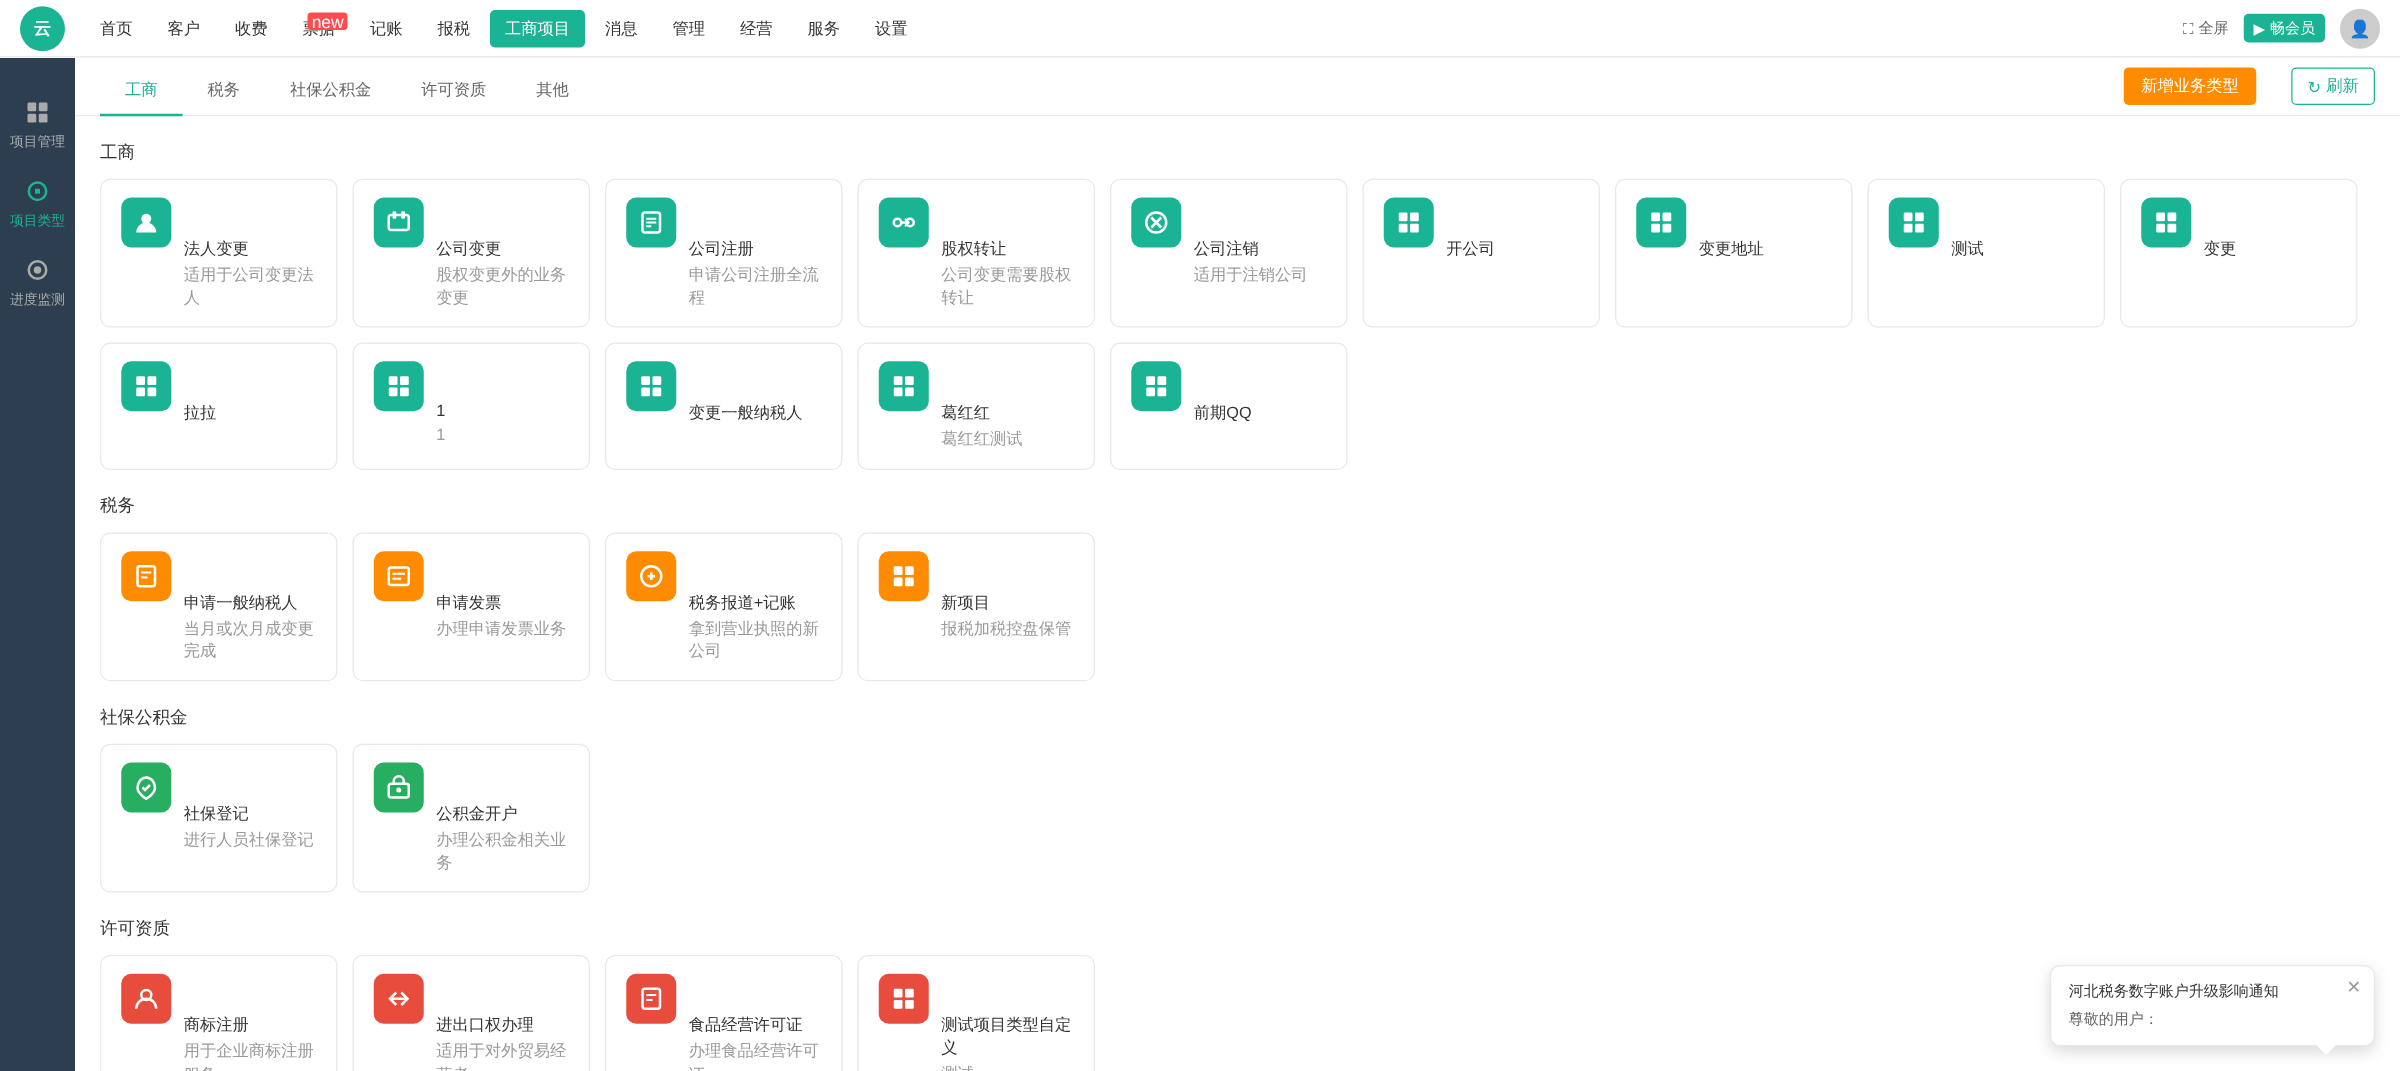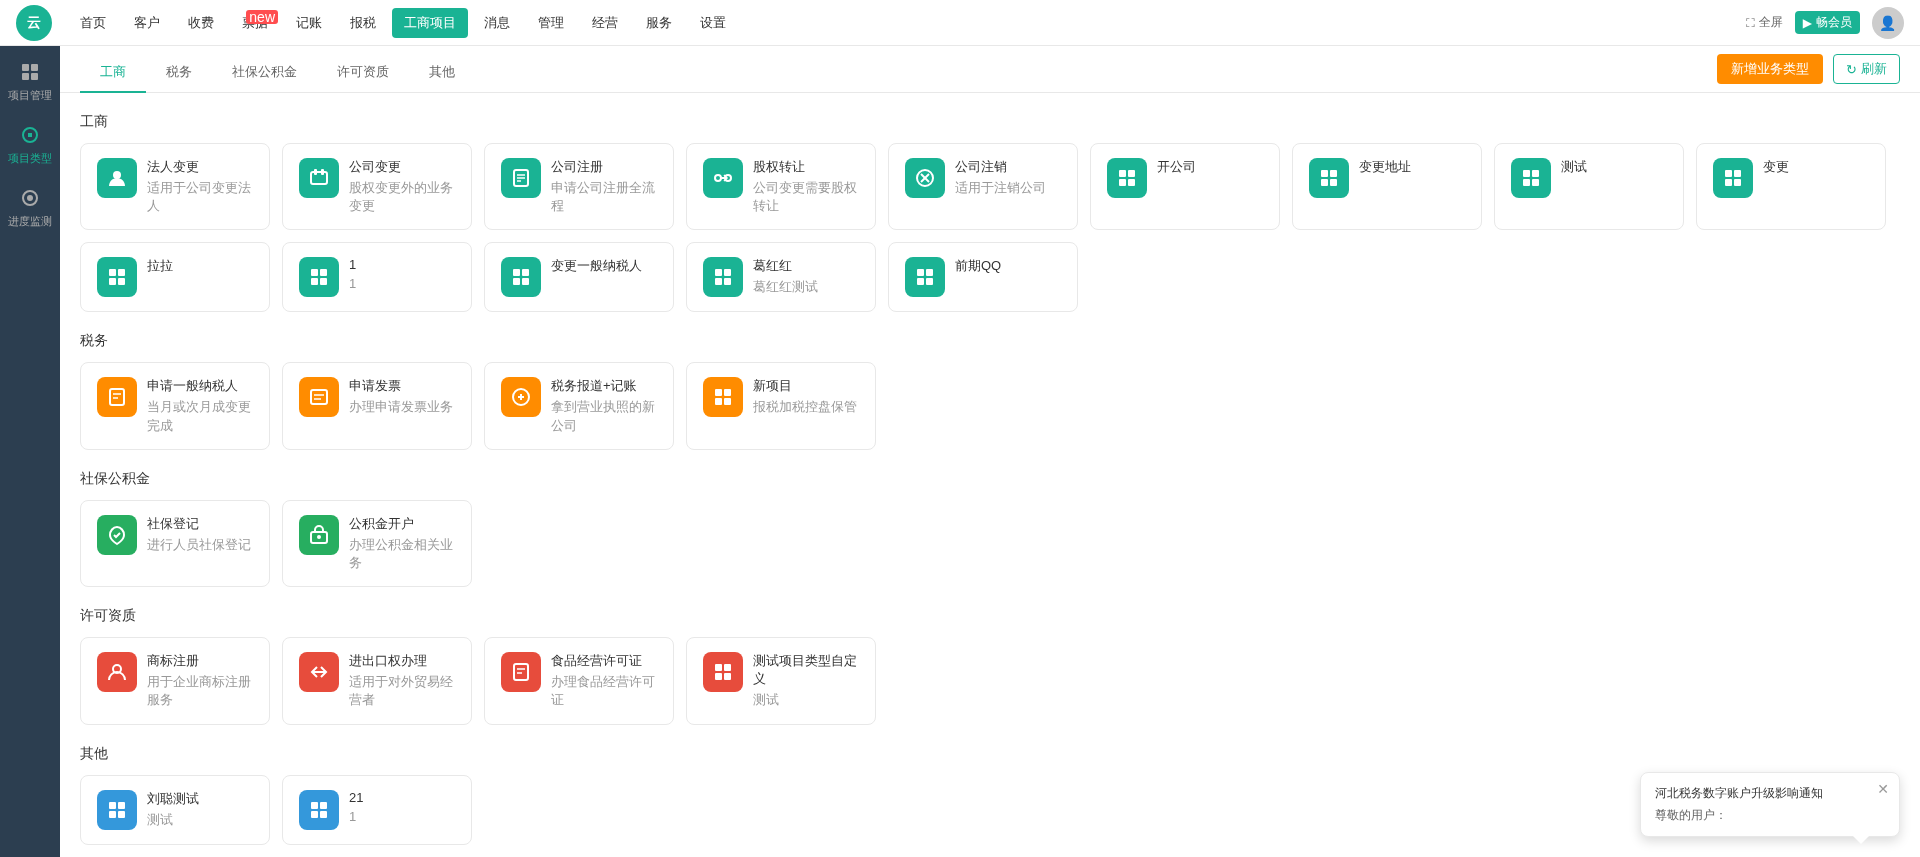--- a/index.html
+++ b/index.html
@@ -70,21 +70,21 @@
       font-size: 14px; color: #666;
     }
 
     
     .sidebar {
       position: fixed;
       left: 0; top: 46px; bottom: 0;
       width: 60px;
       background: #2c3e50;
       display: flex; flex-direction: column; align-items: flex-end;
-      padding-top: 4px;
+      padding-top: 22px;
       z-index: 99;
     }
     .sidebar-item {
       width: 100%;
       display: flex; flex-direction: column; align-items: center;
       padding: 10px 4px;
       cursor: pointer;
       color: #aaa;
       font-size: 11px;
       gap: 4px;
@@ -187,20 +187,21 @@
       font-size: 18px;
       color: #fff;
     }
 
     .card-text { flex: 1; min-width: 0; }
     .card-name {
       font-size: 13px;
       color: #333;
       font-weight: 500;
       margin-bottom: 3px;
+      margin-top: 32px;
     }
     .card-desc {
       font-size: 13px;
       color: #999;
       line-height: 1.4;
     }
 
     
     .notification-popup {
       position: fixed;
@@ -309,21 +310,21 @@
 <div class="main-content">
 
   <div style="position:relative; display:flex; align-items:center; justify-content:space-between; border-bottom:1px solid #e8e8e8; background:#fff; padding: 0 20px;">
     <div class="tabs-bar" style="position:static; border-bottom:none; padding:0; height:46px;">
       <div class="tab-item active">工商</div>
       <div class="tab-item">税务</div>
       <div class="tab-item">社保公积金</div>
       <div class="tab-item">许可资质</div>
       <div class="tab-item">其他</div>
     </div>
-    <div style="display:flex;gap:10px;align-items:center;">
+    <div style="display:flex;gap:28px;align-items:center;">
       <button class="btn-add-type">新增业务类型</button>
       <button class="btn-refresh">
         <span>↻</span>
         <span>刷新</span>
       </button>
     </div>
   </div>
 
   <div class="content-area">
 

